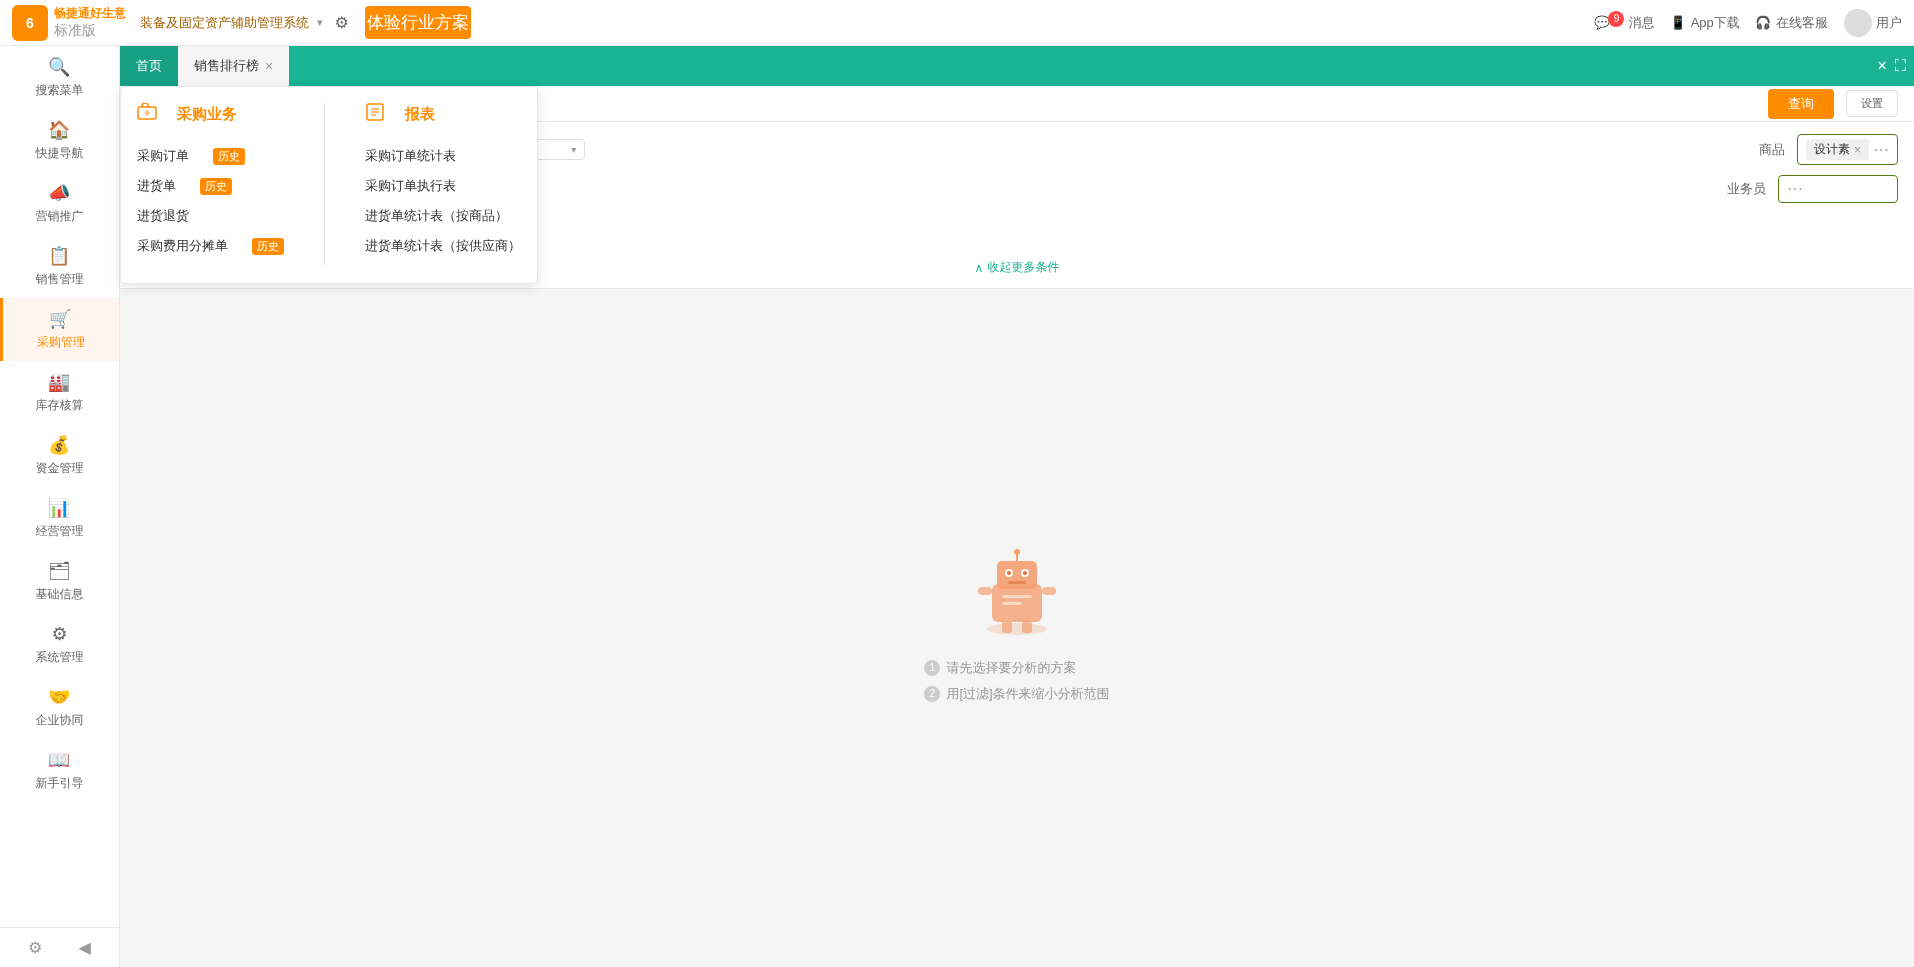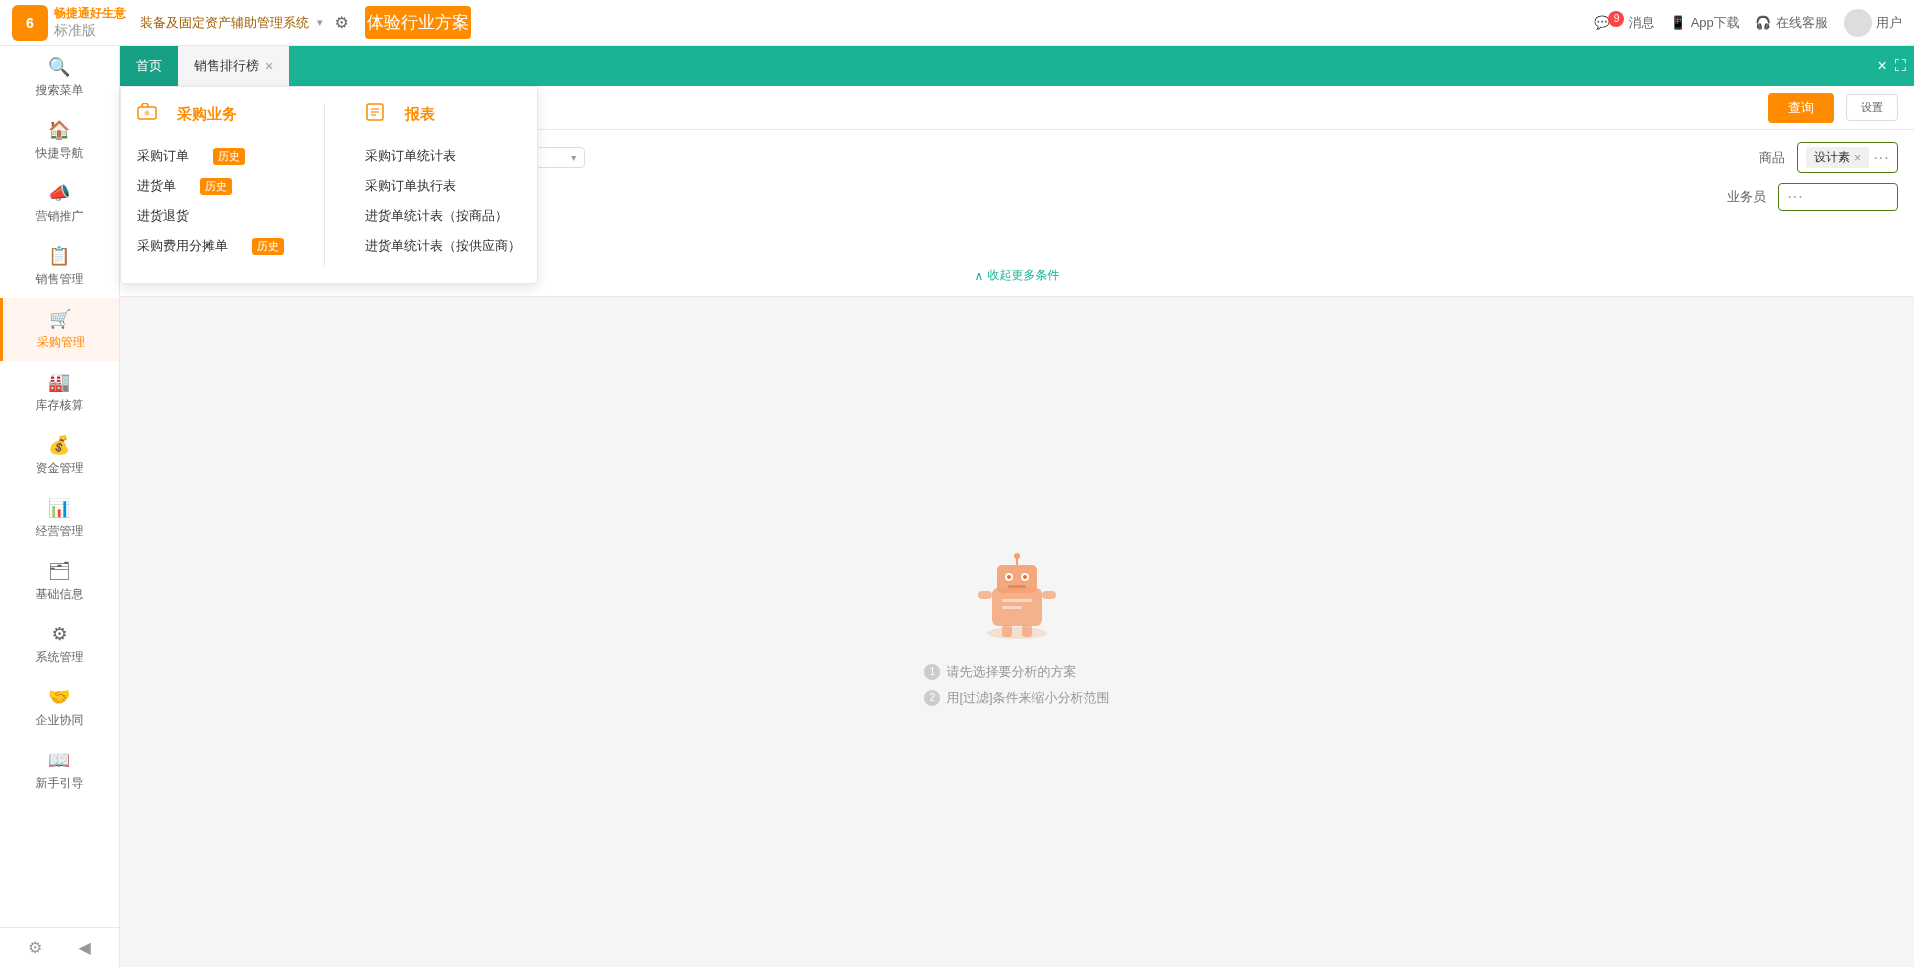--- a/index.html
+++ b/index.html
@@ -190,21 +190,21 @@
       display: flex;
       align-items: center;
       padding-right: 8px;
       gap: 8px;
       color: white;
       font-size: 16px;
     }
 
     
     .toolbar {
-      height: 44px;
+      height: 36px;
       background: #fff;
       display: flex;
       align-items: center;
       padding: 0 16px;
       border-bottom: 1px solid #e8e8e8;
       gap: 12px;
       flex-shrink: 0;
     }
     .toolbar-item {
       display: flex;

